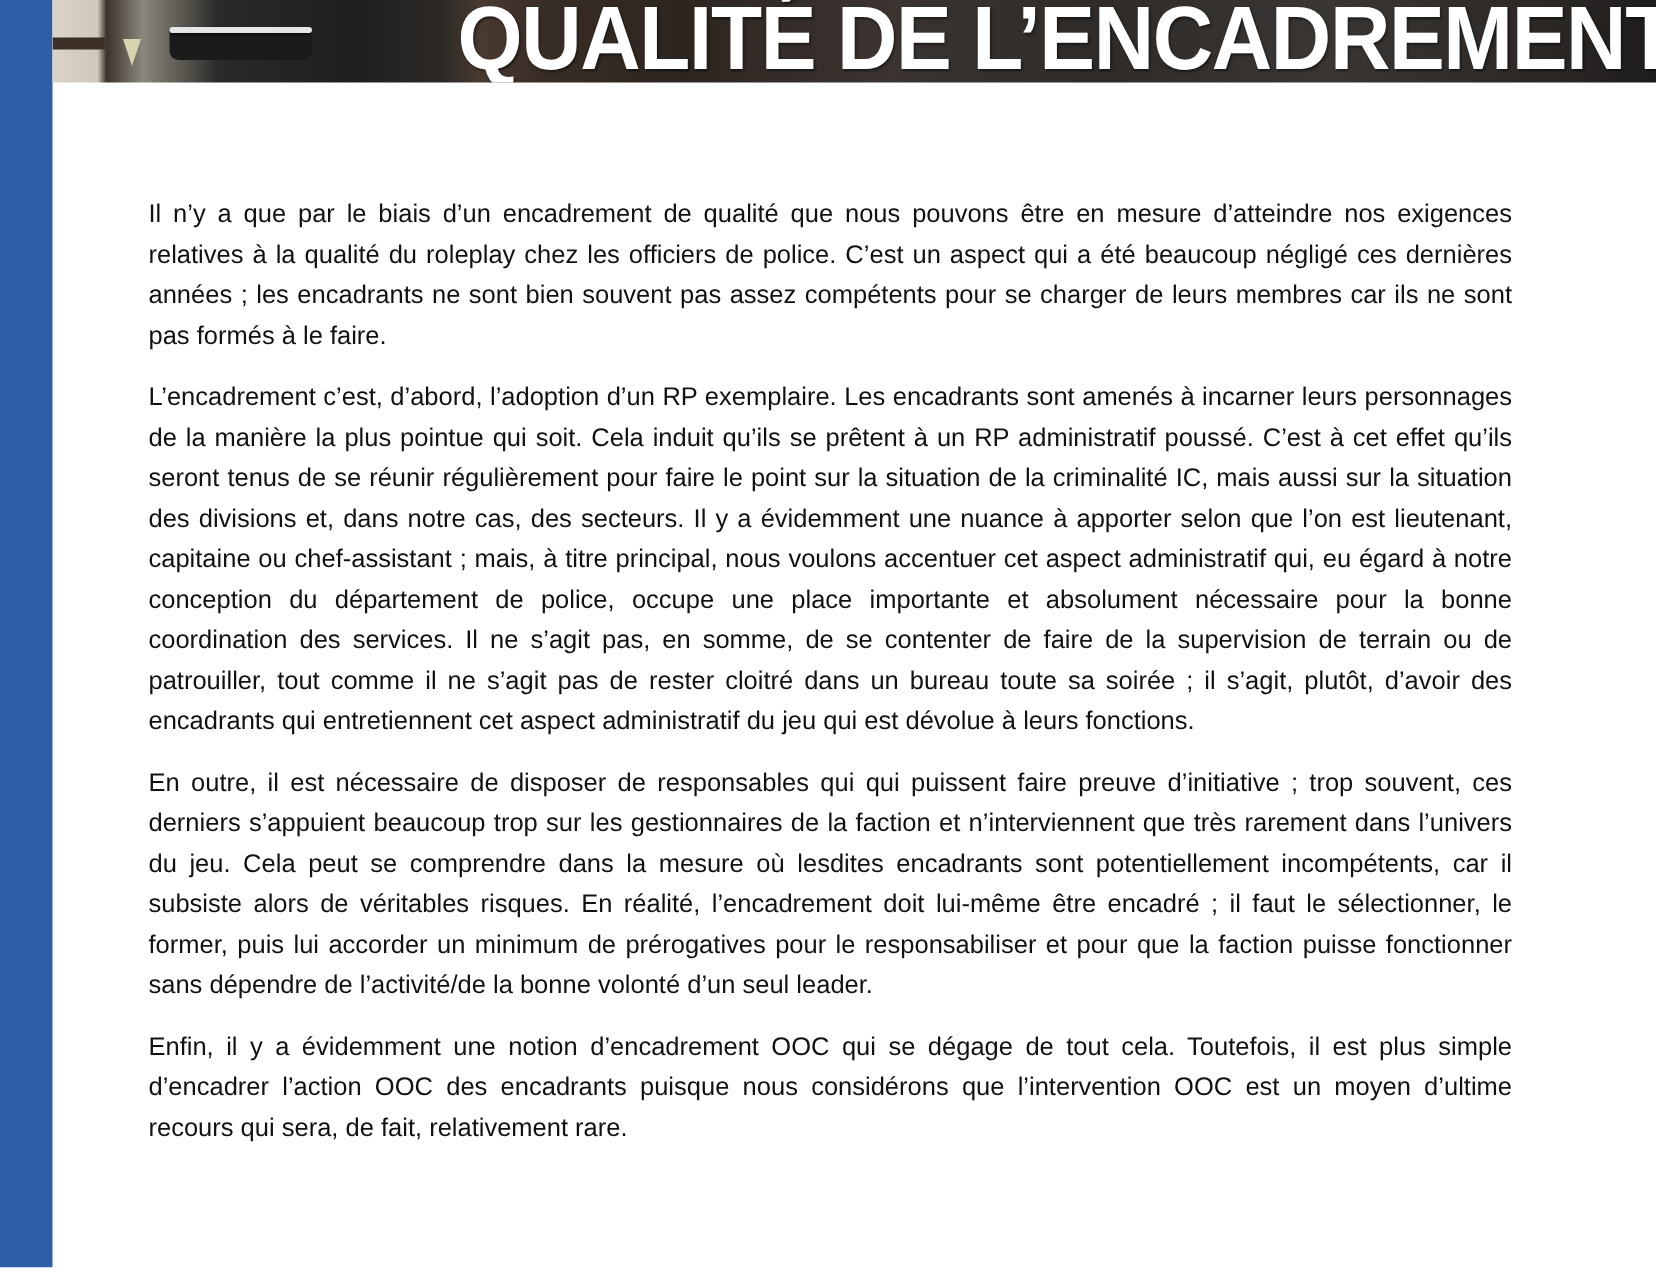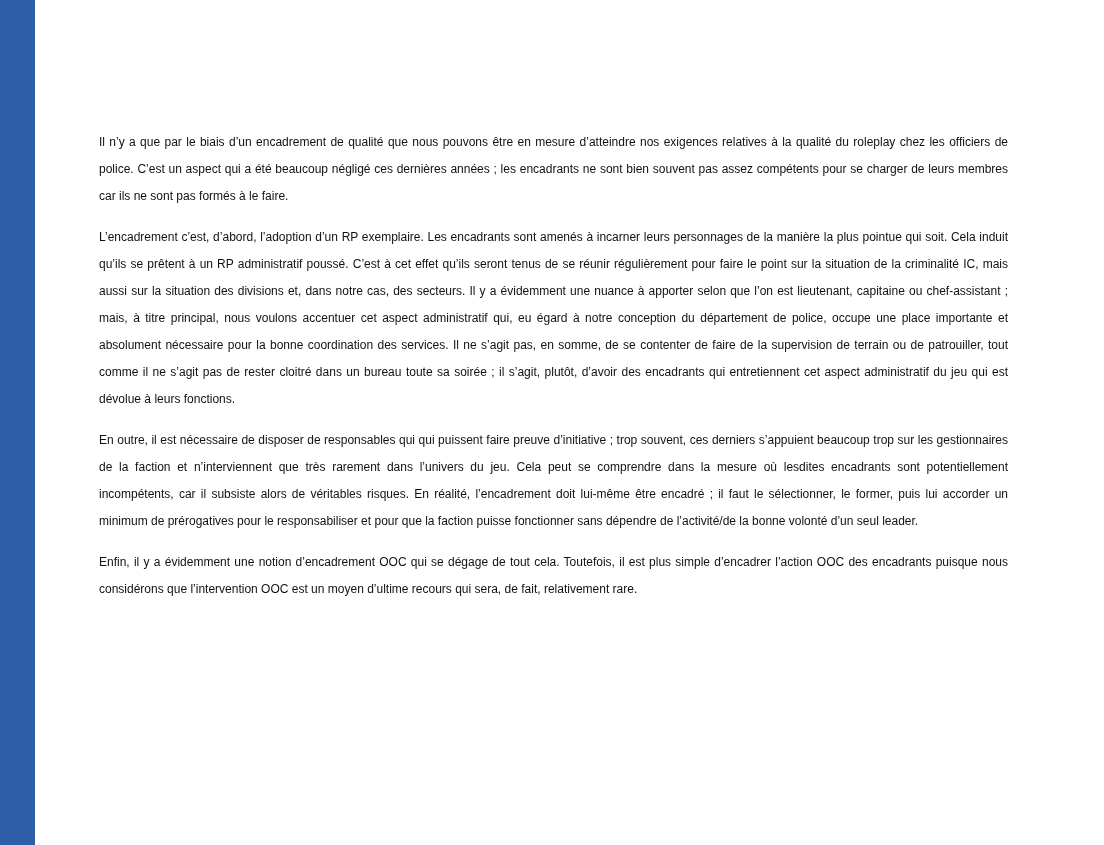--- a/index.html
+++ b/index.html
@@ -89,36 +89,43 @@
       transform: scaleX(0.93);
       transform-origin: left top;
       text-shadow: 1px 1px 2px rgba(0,0,0,0.5);
     }
     .content {
       position: absolute;
       left: 99px;
       top: 129px;
       width: 909px;
       font-family: "Liberation Sans", sans-serif;
-      font-size: 12px;
+      font-size: 17px;
       line-height: 27px;
       color: #111111;
     }
     .content p {
       margin: 0 0 14px 0;
       text-align: justify;
       text-justify: inter-word;
     }
   </style>
 </head>
 <body>
 
 <div class="page">
   <div class="sidebar"></div>
 
+  <div class="banner">
+    <div class="stripe"></div>
+    <div class="chevron"></div>
+    <div class="bar-dark"></div>
+    <div class="bar-light"></div>
+    <h1 class="title">QUALITÉ DE L’ENCADREMENT</h1>
+  </div>
 
   <div class="content">
     <p>Il n’y a que par le biais d’un encadrement de qualité que nous pouvons être en mesure d’atteindre nos exigences relatives à la qualité du roleplay chez les officiers de police. C’est un aspect qui a été beaucoup négligé ces dernières années ; les encadrants ne sont bien souvent pas assez compétents pour se charger de leurs membres car ils ne sont pas formés à le faire.</p>
     <p>L’encadrement c’est, d’abord, l’adoption d’un RP exemplaire. Les encadrants sont amenés à incarner leurs personnages de la manière la plus pointue qui soit. Cela induit qu’ils se prêtent à un RP administratif poussé. C’est à cet effet qu’ils seront tenus de se réunir régulièrement pour faire le point sur la situation de la criminalité IC, mais aussi sur la situation des divisions et, dans notre cas, des secteurs. Il y a évidemment une nuance à apporter selon que l’on est lieutenant, capitaine ou chef-assistant ; mais, à titre principal, nous voulons accentuer cet aspect administratif qui, eu égard à notre conception du département de police, occupe une place importante et absolument nécessaire pour la bonne coordination des services. Il ne s’agit pas, en somme, de se contenter de faire de la supervision de terrain ou de patrouiller, tout comme il ne s’agit pas de rester cloitré dans un bureau toute sa soirée ; il s’agit, plutôt, d’avoir des encadrants qui entretiennent cet aspect administratif du jeu qui est dévolue à leurs fonctions.</p>
     <p>En outre, il est nécessaire de disposer de responsables qui qui puissent faire preuve d’initiative ; trop souvent, ces derniers s’appuient beaucoup trop sur les gestionnaires de la faction et n’interviennent que très rarement dans l’univers du jeu. Cela peut se comprendre dans la mesure où lesdites encadrants sont potentiellement incompétents, car il subsiste alors de véritables risques. En réalité, l’encadrement doit lui-même être encadré ; il faut le sélectionner, le former, puis lui accorder un minimum de prérogatives pour le responsabiliser et pour que la faction puisse fonctionner sans dépendre de l’activité/de la bonne volonté d’un seul leader.</p>
     <p>Enfin, il y a évidemment une notion d’encadrement OOC qui se dégage de tout cela. Toutefois, il est plus simple d’encadrer l’action OOC des encadrants puisque nous considérons que l’intervention OOC est un moyen d’ultime recours qui sera, de fait, relativement rare.</p>
   </div>
 </div>
 
 </body></html>

